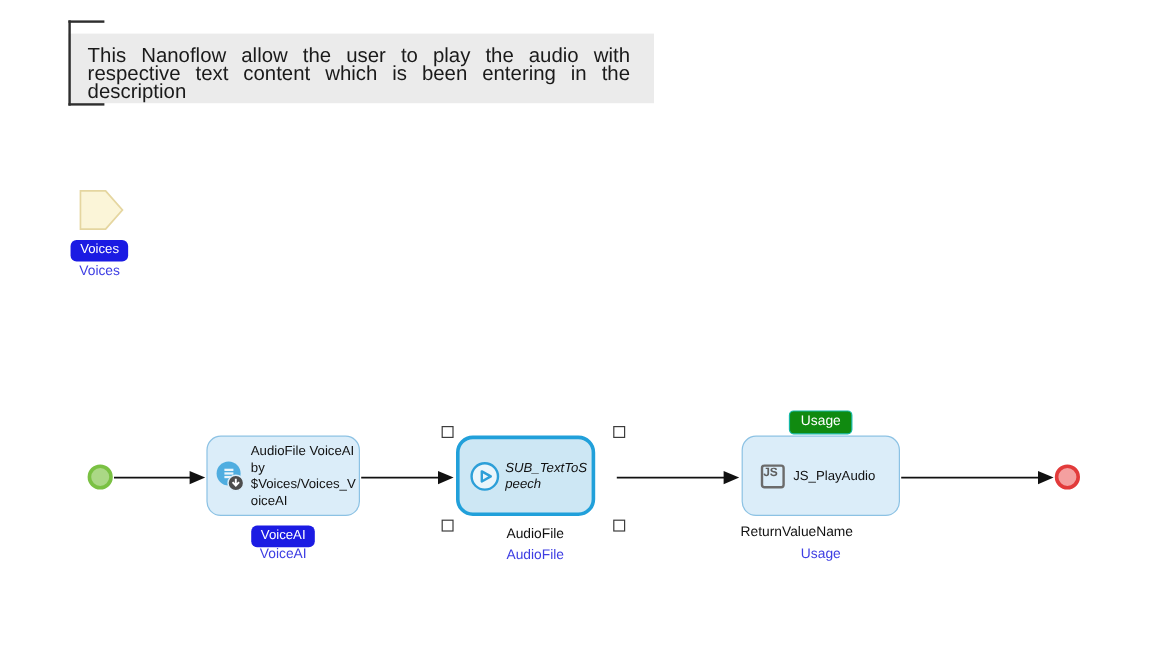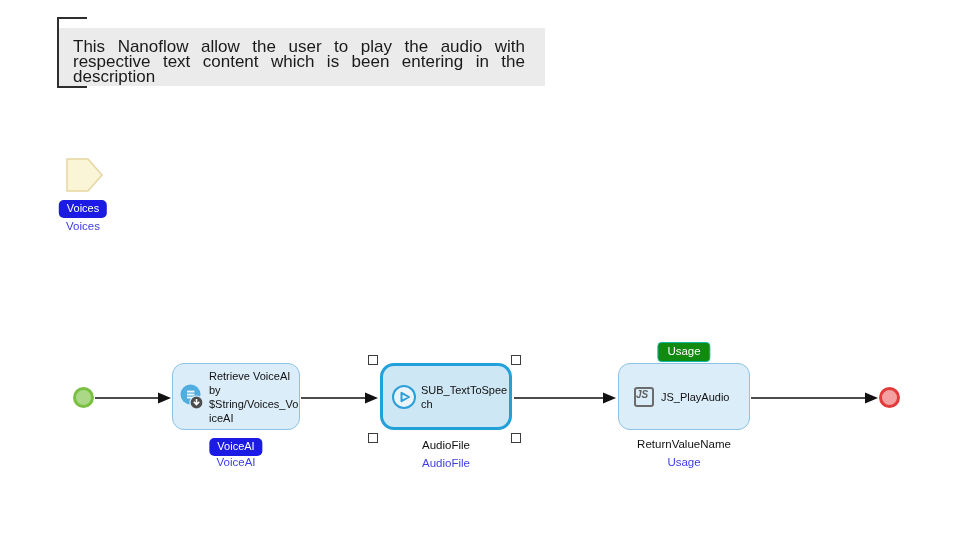--- a/index.html
+++ b/index.html
@@ -35,33 +35,33 @@
     background:#dbedf9; border:1.5px solid #8cc2e4;
     display:flex; align-items:center;
   }
   .activity-caption {
     font-size:11px; line-height:14px; color:#111;
     overflow-wrap:break-word; word-break:break-word;
   }
   .retrieve-activity { left:172px; width:128px; padding-left:7px; }
   .retrieve-activity .activity-caption { width:96px; margin-left:4px; }
   .sub-activity {
-    left:380px; width:132px; padding-left:8px;
-    background:#cde7f4; border:3px solid #21a0da; border-radius:14px;
+    left:380px; width:116px; padding-left:8px;
+    background:#cde7f4; border:3px solid #21a0da; border-radius:14px;font-style:italic;
   }
   .sub-activity .activity-caption { width:92px; margin-left:4px; }
   .js-activity { left:618px; width:132px; padding-left:15px; }
   .js-activity .activity-caption { width:90px; margin-left:7px; }
 
   
   .js-icon-box {
     width:20px; height:20px; box-sizing:border-box; border:2px solid #6b6b6b;
     border-radius:3px; color:#5f5f5f; font-weight:bold; font-size:10px;
     display:flex; align-items:flex-end; justify-content:center; flex:0 0 auto;
-    background:transparent; padding-bottom:1px;font-style:italic;
+    background:transparent; padding-bottom:1px;
   }
   .flex-fixed { flex:0 0 auto; display:block; }
 
   
   .handle {
     width:10px; height:10px; background:#ffffff; border:1.2px solid #3c3c3c;
     box-sizing:border-box;
   }
 
   
@@ -123,21 +123,21 @@
 
   <div class="abs activity retrieve-activity">
     <svg class="flex-fixed" width="25" height="26" viewBox="0 0 25 26">
       <circle cx="10.5" cy="10.5" r="10" fill="#4fade0"></circle>
       <rect x="7" y="6.6" width="7.5" height="1.9" fill="#eaf5fb"></rect>
       <rect x="7" y="9.6" width="7.5" height="1.9" fill="#eaf5fb"></rect>
       <rect x="7" y="12.6" width="7.5" height="1.9" fill="#eaf5fb"></rect>
       <circle cx="16.5" cy="18.5" r="6.5" fill="#4d4d4d" stroke="#dbedf9" stroke-width="1.2"></circle>
       <path d="M16.5 15 v4.5 M13.8 17.8 l2.7 2.9 2.7 -2.9" stroke="#ffffff" stroke-width="1.6" fill="none"></path>
     </svg>
-    <div class="activity-caption">Retrieve VoiceAI by $String/Voices_VoiceAI</div>
+    <div class="activity-caption">AudioFile VoiceAI by $Voices/Voices_VoiceAI</div>
   </div>
   <div class="abs center-x" style="left:236px; top:436px;">
     <span class="badge-blue">VoiceAI</span>
   </div>
   <div class="abs center-x label-blue" style="left:236px; top:456px;">VoiceAI</div>
 
   <div class="abs activity sub-activity">
     <svg class="flex-fixed" width="26" height="26" viewBox="0 0 26 26">
       <circle cx="13" cy="13" r="11" fill="#eaf5fb" stroke="#2d9fd8" stroke-width="2"></circle>
       <path d="M10.5 8.8 L18 13 L10.5 17.2 Z" fill="none" stroke="#2d9fd8" stroke-width="2" stroke-linejoin="round"></path>
@@ -152,18 +152,18 @@
   <div class="abs center-x label-black" style="left:446px; top:439px;">AudioFile</div>
   <div class="abs center-x label-blue" style="left:446px; top:457px;">AudioFile</div>
 
   <div class="abs center-x" style="left:684px; top:341px;">
     <span class="badge-green">Usage</span>
   </div>
   <div class="abs activity js-activity">
     <div class="js-icon-box flex-fixed">JS</div>
     <div class="activity-caption">JS_PlayAudio</div>
   </div>
-  <div class="abs center-x label-black" style="left:684px; top:438px;">ReturnValueName</div>
+  <div class="abs center-x label-black" style="left:664px; top:438px;">ReturnValueName</div>
   <div class="abs center-x label-blue" style="left:684px; top:456px;">Usage</div>
 
   <div class="abs event end-event"></div>
 
 </div>
 
 </body></html>

